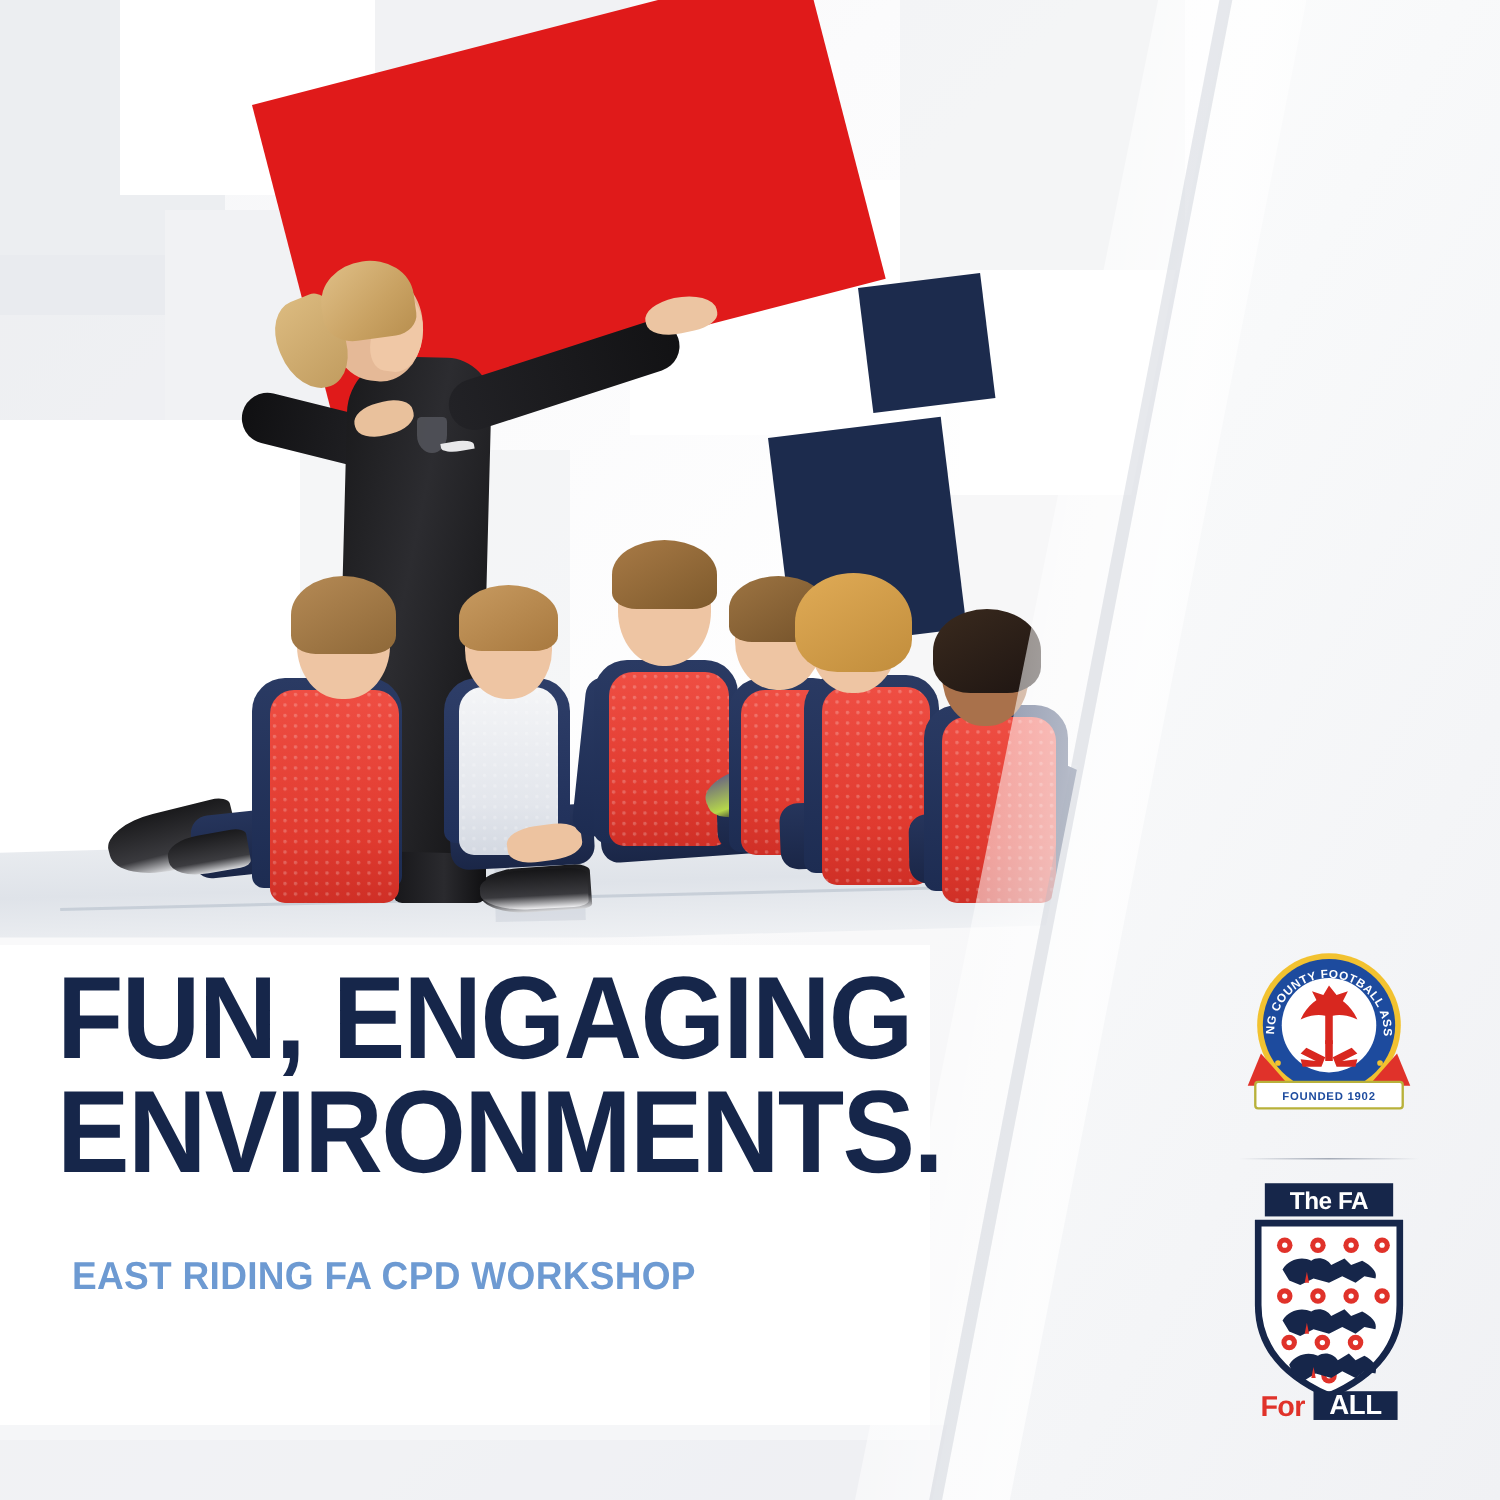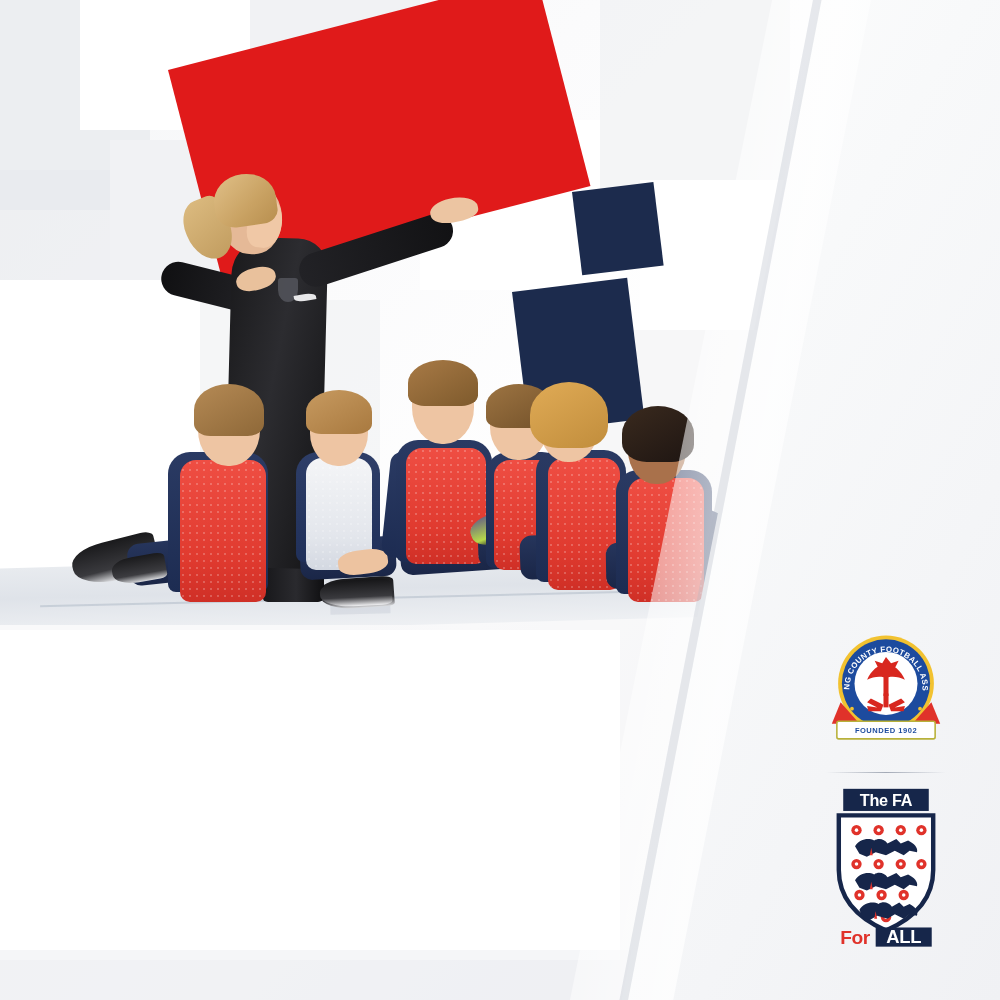--- a/index.html
+++ b/index.html
@@ -456,20 +456,25 @@
       <div class="kid-head" style="left:628px; top:414px; width:58px; height:70px; background:#a9714b;"></div>
       <div class="kid-hair" style="left:622px; top:406px; width:72px; height:56px; border-radius:58% 58% 36% 40%; background:linear-gradient(150deg,#3a2a1e 0%,#1e1512 100%);"></div>
     </div>
 
   </div>
 
   <div class="diag-panel"></div>
   <div class="diag-sheen"></div>
   <div class="diag-edge"></div>
 
+  <div class="copy">
+    <h1 class="headline">FUN, ENGAGING
+ENVIRONMENTS.</h1>
+    <div class="subhead">EAST RIDING FA CPD WORKSHOP</div>
+  </div>
 
   <div class="logo-col">
 
     <svg width="126" height="126" viewBox="0 0 200 200">
 
       <circle cx="100" cy="88" r="76" fill="#f2c230"></circle>
 
       <path d="M28 118 L14 152 L58 152 Z" fill="#e0322a"></path>
       <path d="M172 118 L186 152 L142 152 Z" fill="#e0322a"></path>
 

